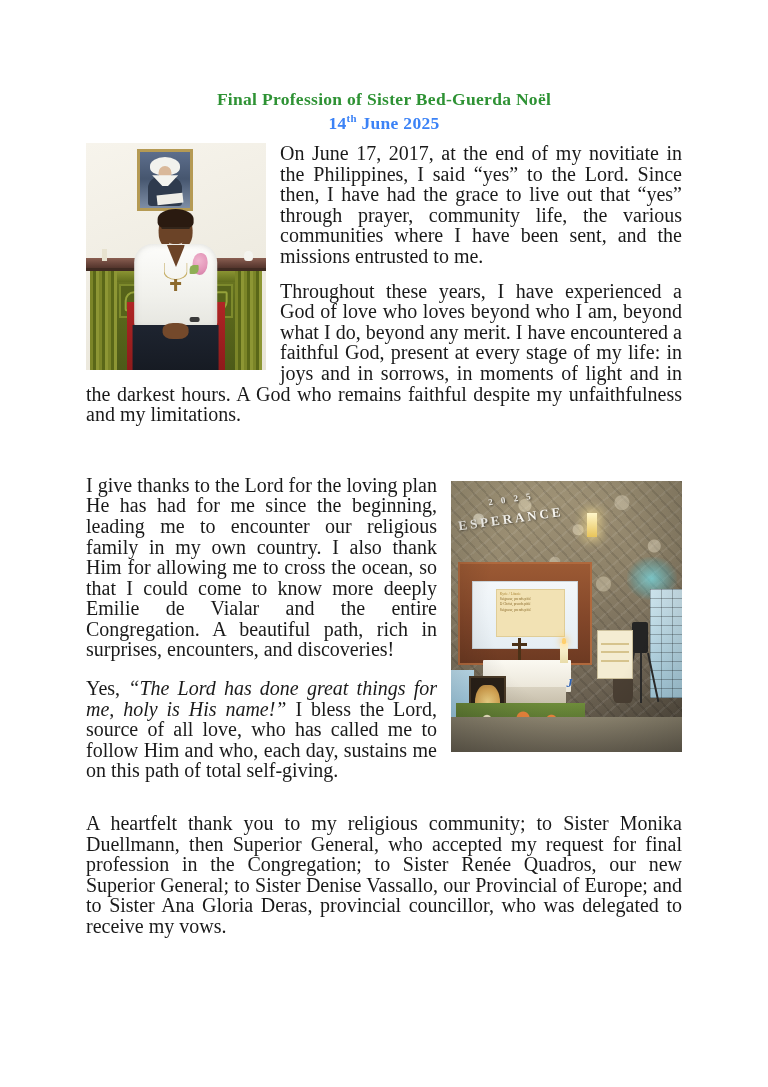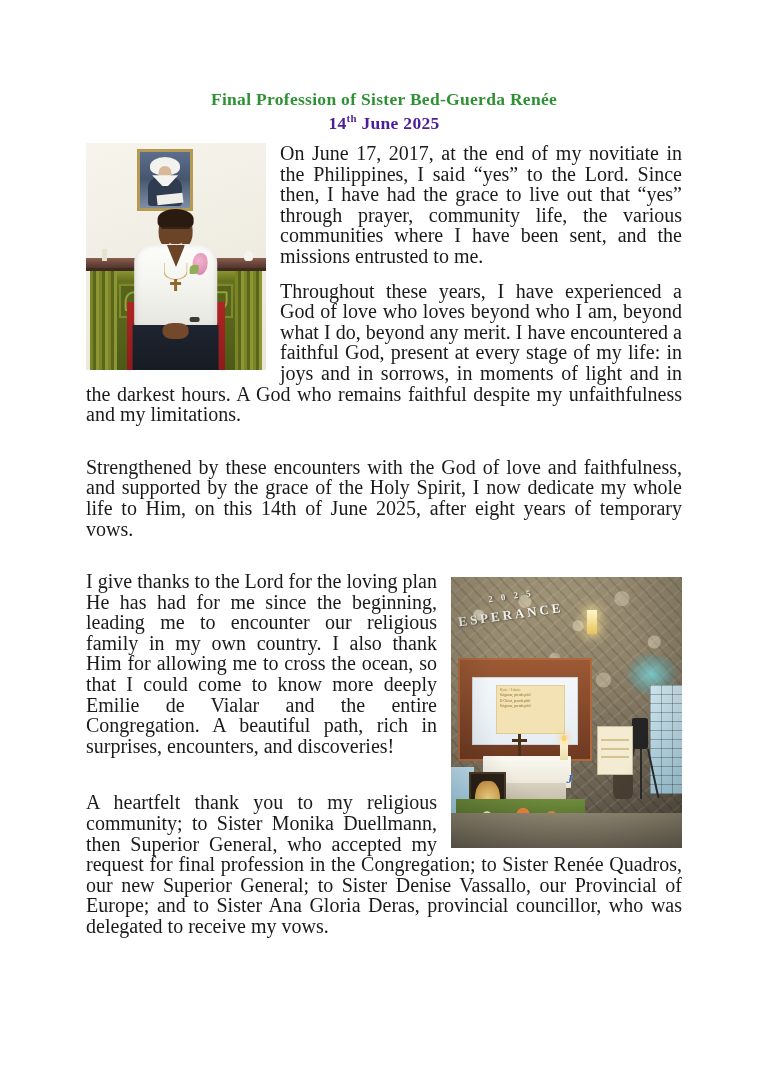--- a/index.html
+++ b/index.html
@@ -518,22 +518,22 @@
     background: radial-gradient(ellipse at 50% 45%, rgba(0,0,0,0) 48%, rgba(0,0,0,0.22) 100%);
     pointer-events: none;
   }
 </style>
 </head>
 <body>
 
 <div class="page">
 
   <div class="title-block">
-    <div class="title-line" style="color: rgb(46, 146, 52);">Final Profession of Sister Bed-Guerda Renée</div>
-    <div class="title-line second" style="color: #4c1d95;"><span>14</span><sup>th</sup><span> June 2025</span></div>
+    <div class="title-line" style="color: rgb(46, 146, 52);">Final Profession of Sister Bed-Guerda Noël</div>
+    <div class="title-line second" style="color: #3b82f6;"><span>14</span><sup>th</sup><span> June 2025</span></div>
   </div>
 
   <div class="body-area">
 
     <div class="photo-left img-frame p1">
       <div class="wall"></div>
 
       <div class="portrait">
         <div class="pbg"></div>
         <div class="pcoif"></div>
@@ -576,21 +576,20 @@
         <div class="hands"></div>
         <div class="watch"></div>
       </div>
     </div>
 
     <p class="para">On June 17, 2017, at the end of my novitiate in the Philippines, I said “yes” to the Lord. Since then, I have had the grace to live out that “yes” through prayer, community life, the various communities where I have been sent, and the missions entrusted to me.</p>
     <p class="para">Throughout these years, I have experienced a God of love who loves beyond who I am, beyond what I do, beyond any merit. I have encountered a faithful God, present at every stage of my life: in joys and in sorrows, in moments of light and in the darkest hours. A God who remains faithful despite my unfaithfulness and my limitations.</p>
 
     <div class="spacer-gap"></div>
 
-    <p class="para">Strengthened by these encounters with the God of love and faithfulness, and supported by the grace of the Holy Spirit, I now dedicate my whole life to Him, on this 14th of June 2025, after eight years of temporary vows.</p>
 
     <div class="spacer-gap"></div>
 
     <div class="photo-right img-frame p2">
       <div class="stone"></div>
       <div class="teal-glow"></div>
       <div class="year">2 0 2 5</div>
       <div class="esperance">ESPERANCE</div>
       <div class="wall-lamp"></div>
 
@@ -633,19 +632,20 @@
         </div>
       <div class="flowers"></div>
       <div class="floor"></div>
       <div class="vignette"></div>
     </div>
 
     <p class="para tight">I give thanks to the Lord for the loving plan He has had for me since the beginning, leading me to encounter our religious family in my own country. I also thank Him for allowing me to cross the ocean, so that I could come to know more deeply Emilie de Vialar and the entire Congregation. A beautiful path, rich in surprises, encounters, and discoveries!</p>
 
     <div class="spacer-gap"></div>
 
+    <p class="para"><span>Yes, </span><span class="quote-italic">“The Lord has done great things for me, holy is His name!”</span><span> I bless the Lord, source of all love, who has called me to follow Him and who, each day, sustains me on this path of total self-giving.</span></p>
 
     <div class="spacer-gap"></div>
 
     <p class="para">A heartfelt thank you to my religious community; to Sister Monika Duellmann, then Superior General, who accepted my request for final profession in the Congregation; to Sister Renée Quadros, our new Superior General; to Sister Denise Vassallo, our Provincial of Europe; and to Sister Ana Gloria Deras, provincial councillor, who was delegated to receive my vows.</p>
   </div>
 
 </div>
 
 </body></html>

